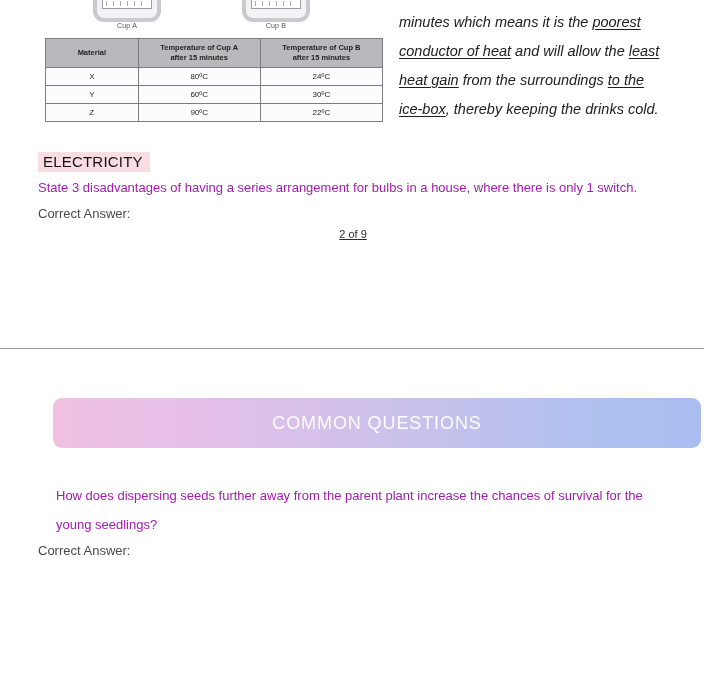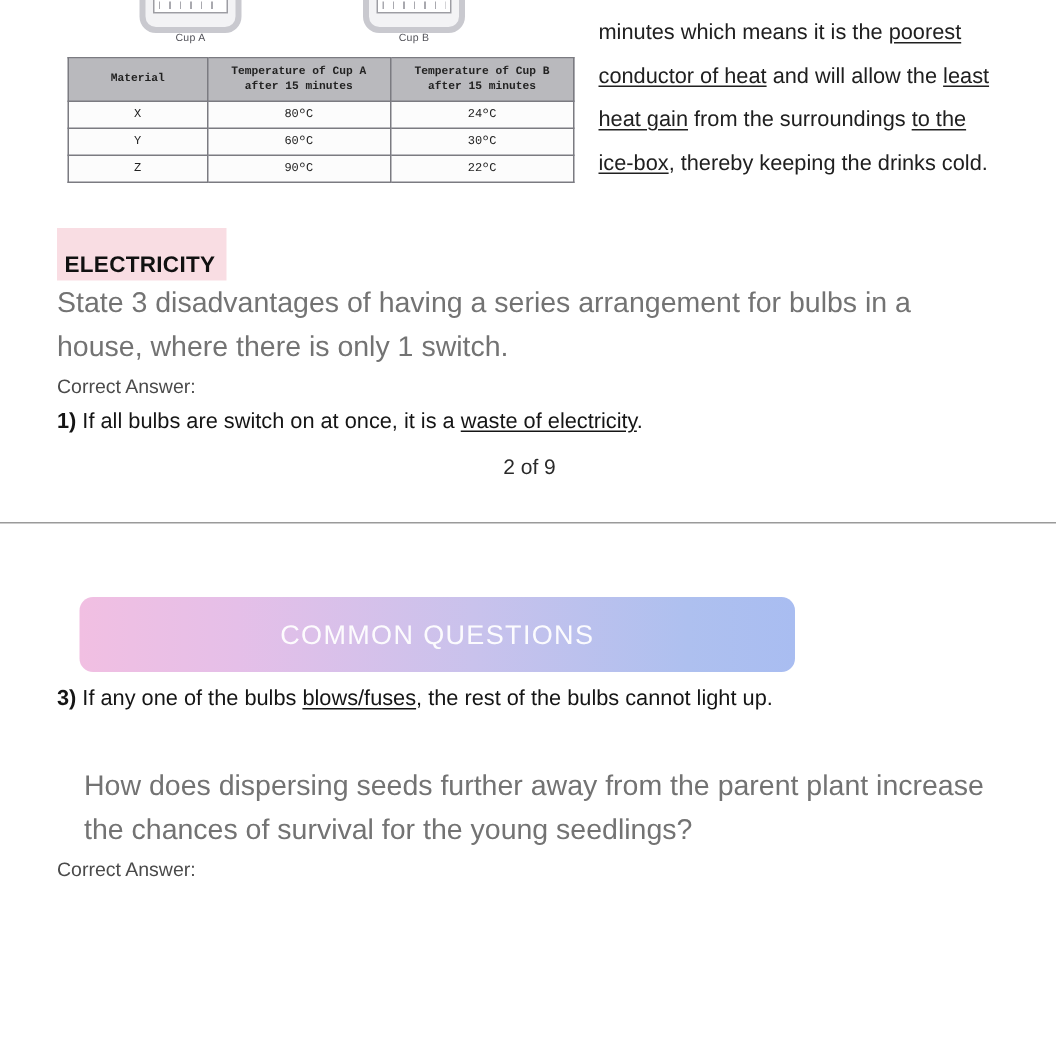--- a/index.html
+++ b/index.html
@@ -81,21 +81,20 @@
 
   
   table.results {
     position: absolute;
     left: 45px;
     top: 38px;
     width: 338px;
     border-collapse: collapse;
     table-layout: fixed;
     background: #fbfbfb;
-    font-family: Liberation Mono, monospace;
   }
   table.results th,
   table.results td {
     border: 1px solid #7b7b81;
     text-align: center;
     color: #222;
   }
   table.results th {
     background: #b9b9bd;
     font-size: 7.5px;
@@ -112,37 +111,38 @@
 
   
   .continued {
     position: absolute;
     left: 399px;
     top: 8px;
     width: 262px;
     font-size: 14.5px;
     line-height: 29px;
     color: #202020;
+    font-style: italic;
   }
 
   
   .sec-head {
     display: inline-block;
     font-size: 15px;
-    font-weight: bold;
+    font-weight: normal;
     color: #111;
     background: #f9dde3;
-    padding: 16px 7px 2px 5px;
+    padding: 1px 7px 2px 5px;
     letter-spacing: .2px;
   }
 
   .qtext {
-    font-size: 19px;
+    font-size: 13px;
     line-height: 29px;
-    color: #737373;
+    color: #a21caf;
     margin: 1px 0 0 0;
   }
   .ca-label {
     font-size: 13px;
     color: #4a4a4a;
     margin: 5px 0 2px 0;
     line-height: 14px;
   }
   .ans-line {
     font-size: 14.5px;
@@ -151,40 +151,41 @@
     margin: 0;
   }
   .ans-line .num {
     font-weight: bold;
     margin-right: 4px;
   }
   u.u { text-decoration: underline; text-underline-offset: 2px; }
 
   .pagenum {
     text-align: center;
-    font-size: 14px;
+    font-size: 11px;
     color: #2a2a2a;
     margin-top: 7px;
     padding-right: 10px;
+    text-decoration: underline;
   }
 
   .page-divider {
     position: absolute;
     left: 0;
     width: 704px;
     height: 1px;
     background: #9a9a9a;
   }
 
   
   .banner {
     position: absolute;
     left: 53px;
     top: 398px;
-    width: 477px;
+    width: 648px;
     height: 50px;
     border-radius: 9px;
     background: linear-gradient(to right, #f1bfe2 0%, #e5bfe8 22%, #c9c2ec 55%, #aec0ef 85%, #a9bdf1 100%);
     display: flex;
     align-items: center;
     justify-content: center;
     text-align: center;
   }
   .banner-text {
     color: #ffffff;
@@ -263,39 +264,33 @@
       <span>minutes which means it is the </span><u class="u">poorest conductor of heat</u><span> and will allow the </span><u class="u">least heat gain</u><span> from the surroundings </span><u class="u">to the ice-box</u><span>, thereby keeping the drinks cold.</span>
     </div>
   </div>
 
   <div class="block" style="top:152px;">
     <div>
       <span class="sec-head">ELECTRICITY</span>
     </div>
     <p class="qtext" style="width:624px;">State 3 disadvantages of having a series arrangement for bulbs in a house, where there is only 1 switch.</p>
     <div class="ca-label">Correct Answer:</div>
-    <p class="ans-line">
-      <span class="num">1)</span><span>If all bulbs are switch on at once, it is a </span><u class="u">waste of electricity</u><span>.</span>
-    </p>
     <div class="pagenum">2 of 9</div>
   </div>
 
 </div>
 
 <div class="page-divider" style="top:348px;"></div>
 
 <div class="banner">
   <span class="banner-text">COMMON QUESTIONS</span>
 </div>
 
 <div class="block" style="top:452px;">
 
 
-  <p class="ans-line">
-    <span class="num">3)</span><span>If any one of the bulbs </span><u class="u">blows/fuses</u><span>, the rest of the bulbs cannot light up.</span>
-  </p>
 
   <div style="height:28px;"></div>
 
   <p class="qtext" style="width:600px;margin-left:18px;">How does dispersing seeds further away from the parent plant increase the chances of survival for the young seedlings?</p>
   <div class="ca-label">Correct Answer:</div>
 
 </div>
 
 </body></html>

